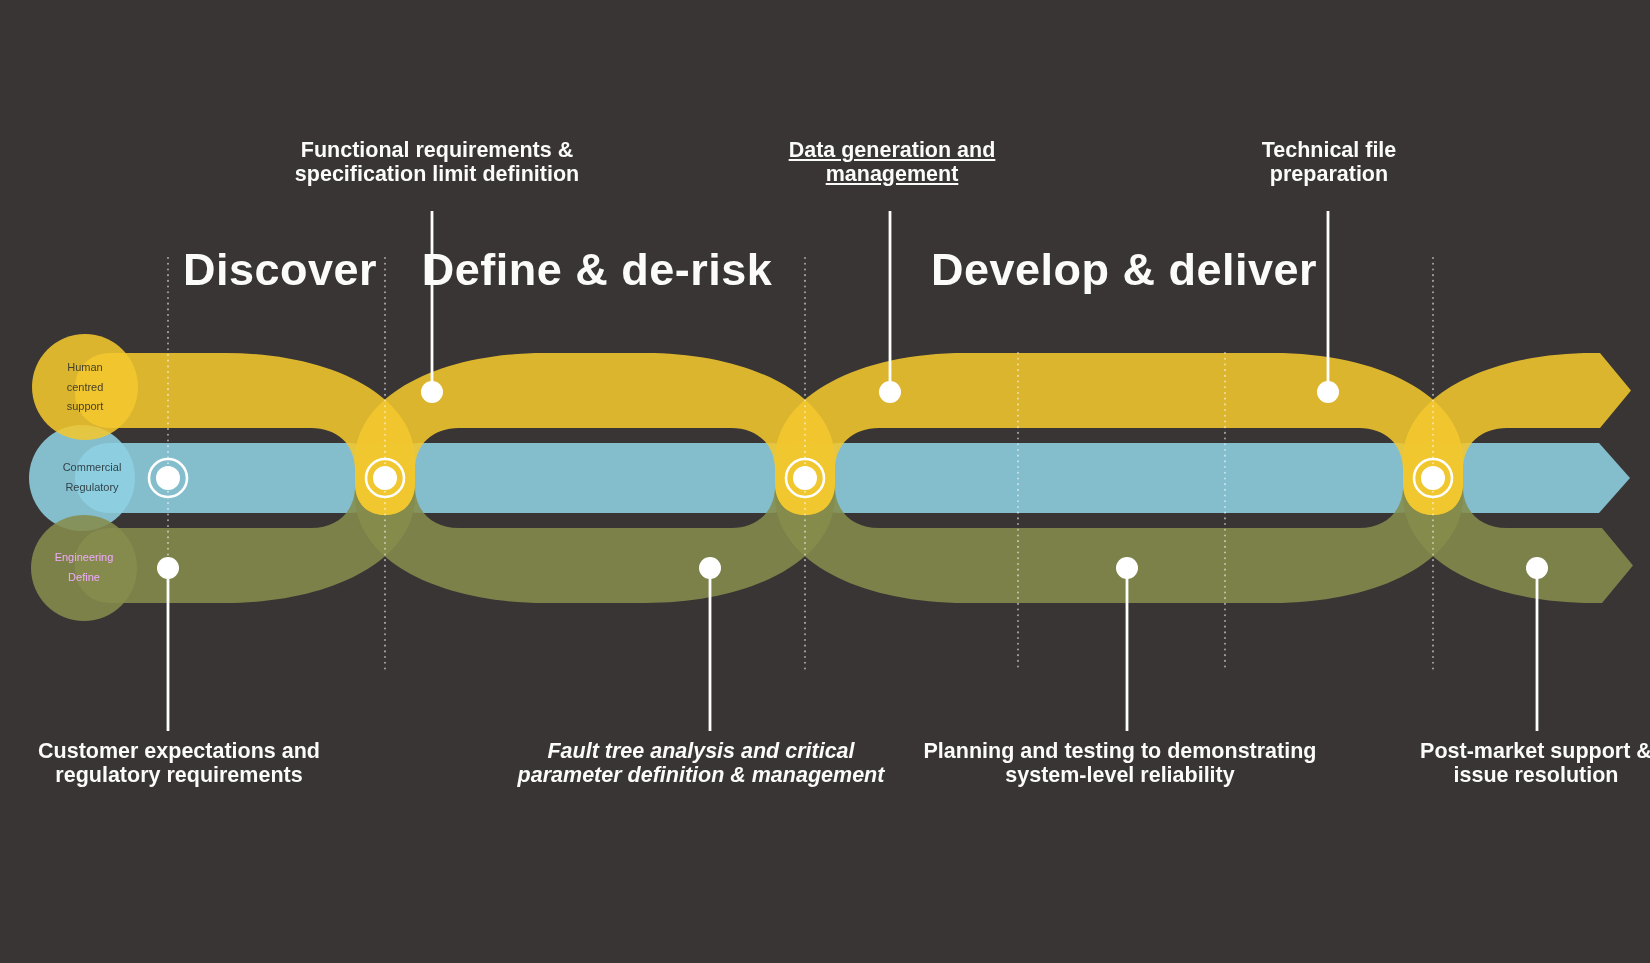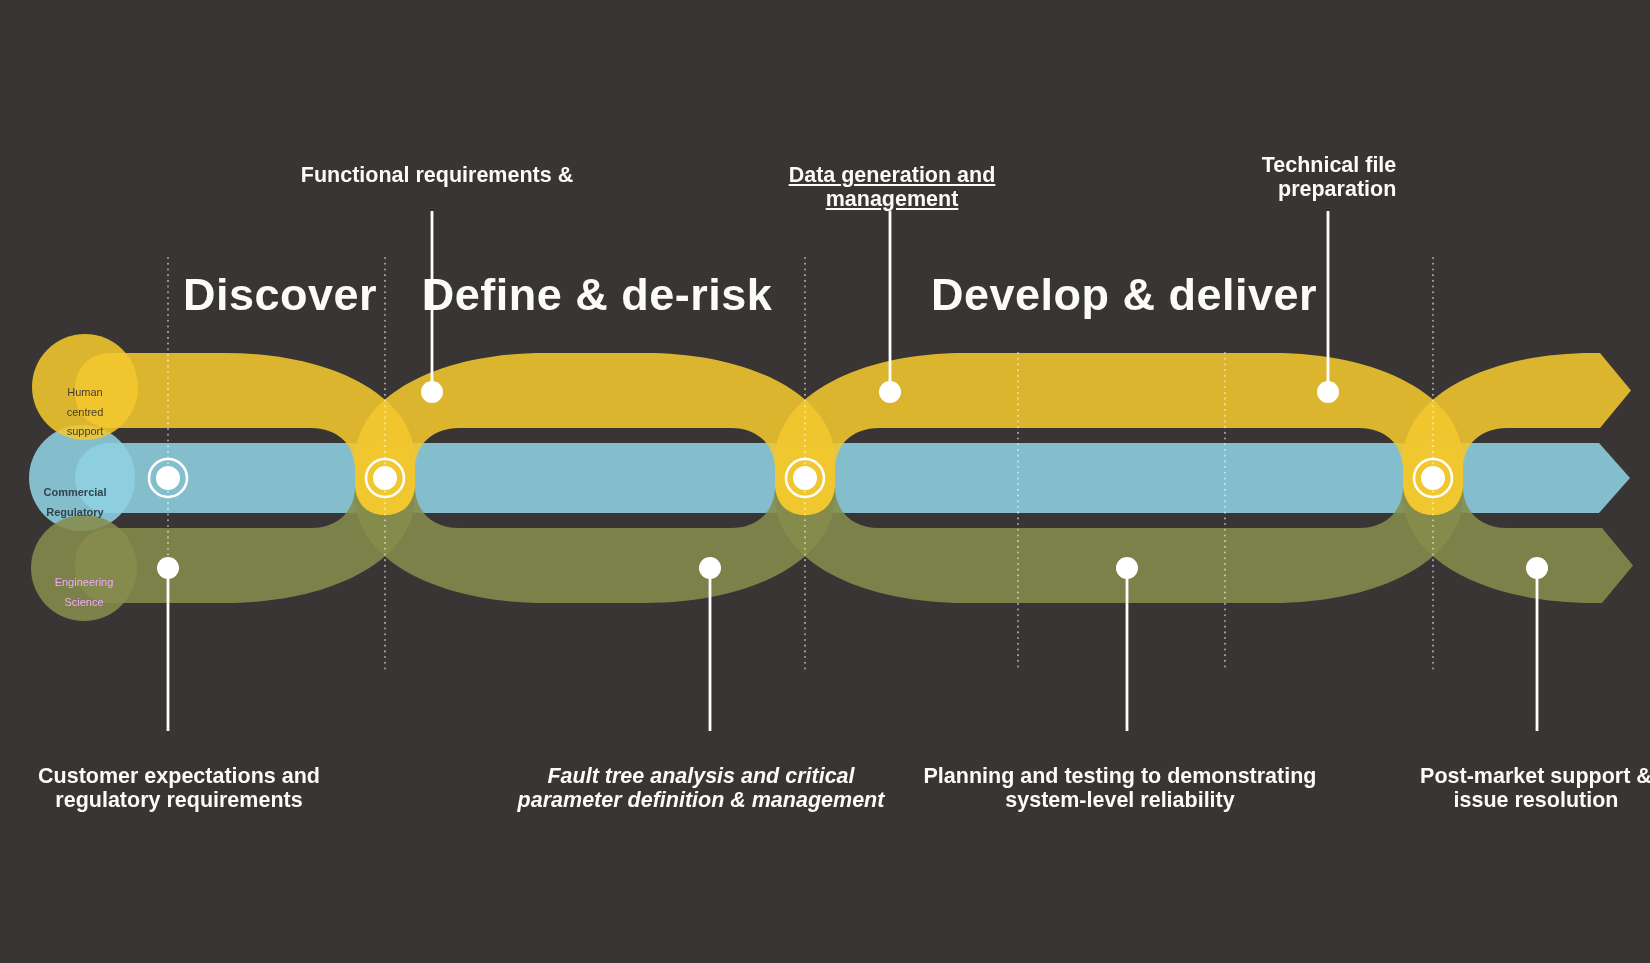--- a/index.html
+++ b/index.html
@@ -3,21 +3,21 @@
 <meta charset="utf-8">
 <style>
   html,body{margin:0;padding:0;background:#222;}
   #stage{
     position:relative;width:1650px;height:963px;overflow:hidden;
     font-family:"Liberation Sans",sans-serif;
   }
   #scene{position:absolute;left:0;top:0;}
   .txt{
     position:absolute;transform:translateX(-50%);
-    text-align:center;white-space:nowrap;color:#fbfbfa;margin-top:25px;
+    text-align:center;white-space:nowrap;color:#fbfbfa;
   }
   .phase{font-size:45px;font-weight:bold;line-height:45px;letter-spacing:0.5px;}
   .ann{font-size:21.5px;font-weight:bold;line-height:23.5px;}
   .circle-label{font-size:11px;line-height:19.5px;font-weight:400;}
   .lbl-hcd{color:#453f28;}
   .lbl-cr{color:#324349;}
   .lbl-es{color:#f0abfc;}
 </style>
 </head>
 <body>
@@ -68,26 +68,27 @@
       <circle cx="85" cy="387" r="53" fill="#f2c72f" fill-opacity="0.88"></circle>
       <circle cx="84" cy="568" r="53" fill="#858c4c" fill-opacity="0.88"></circle>
     </svg>
 
   <div class="txt phase" style="left:280px;top:247px;">Discover</div>
   <div class="txt phase" style="left:1124px;top:247px;">Develop &amp; deliver</div>
   <div class="txt phase" style="left:597px;top:247px;">Define &amp; de-risk</div>
 
   <div class="txt ann" style="left:437px;top:139px;">
     <div>Functional requirements &amp;</div>
+    <div>specification limit definition</div>
   </div>
   <div class="txt ann" style="left:892px;top:139px;text-decoration:underline;">
     <div>Data generation and</div>
     <div>management</div>
   </div>
-  <div class="txt ann" style="left:1329px;top:129px;text-align:right;">
+  <div class="txt ann" style="left:1329px;top:139px;">
     <div>Technical file</div>
     <div>preparation</div>
   </div>
 
   <div class="txt ann" style="left:179px;top:740px;">
     <div>Customer expectations and</div>
     <div>regulatory requirements</div>
   </div>
   <div class="txt ann" style="left:701px;top:740px;font-style:italic;">
     <div>Fault tree analysis and critical</div>
@@ -100,21 +101,21 @@
   <div class="txt ann" style="left:1536px;top:740px;">
     <div>Post-market support &amp;</div>
     <div>issue resolution</div>
   </div>
 
   <div class="txt circle-label lbl-hcd" style="left:85px;top:358px;">
     <div>Human</div>
     <div>centred</div>
     <div>support</div>
   </div>
-  <div class="txt circle-label lbl-cr" style="left:75px;top:458px;font-weight:bold;">
+  <div class="txt circle-label lbl-cr" style="left:92px;top:458px;">
     <div>Commercial</div>
     <div>Regulatory</div>
   </div>
   <div class="txt circle-label lbl-es" style="left:84px;top:548px;">
     <div>Engineering</div>
-    <div>Science</div>
+    <div>Define</div>
   </div>
 </div>
 
 </body></html>

